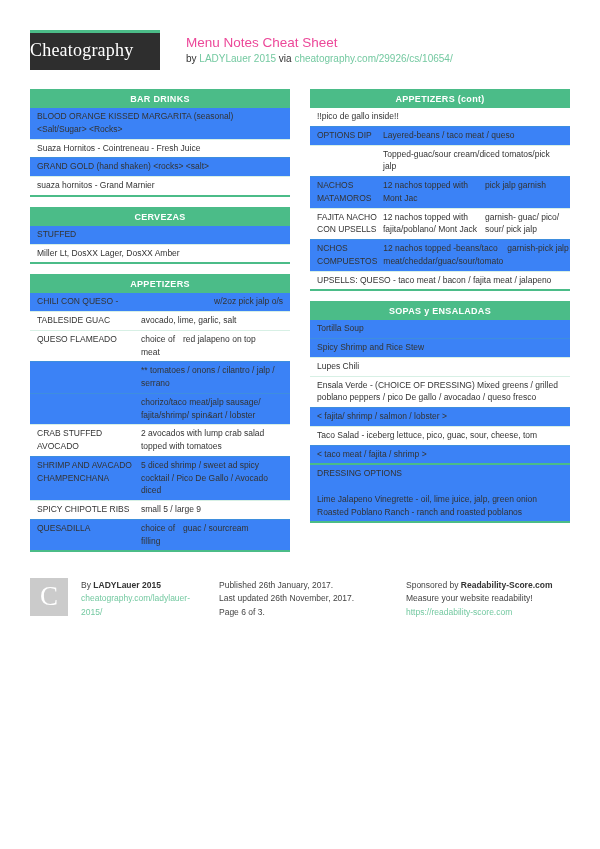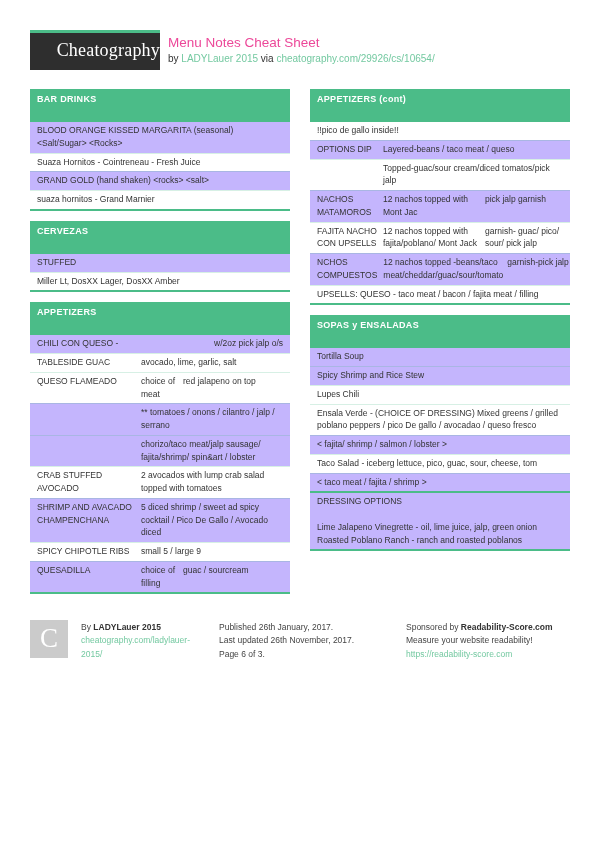--- a/index.html
+++ b/index.html
@@ -1,38 +1,38 @@
 <!DOCTYPE html>
 <html><head>
 <meta charset="utf-8">
 <style>
   html,body{margin:0;padding:0;background:#fff;}
   .page{width:600px;height:849px;background:#fff;overflow:hidden;box-sizing:border-box;
         padding:30px 30px 0 30px;font-family:"Liberation Sans",sans-serif;color:#333;position:relative;}
   
   .header{display:flex;align-items:flex-start;margin-bottom:19px;}
-  .logo{width:130px;height:40px;background:#2e2e2e;margin-right:8px;position:relative;
-        display:flex;align-items:center;justify-content:flex-end;flex:0 0 auto;}
+  .logo{width:130px;height:40px;background:#2e2e2e;margin-right:26px;position:relative;
+        display:flex;align-items:center;justify-content:flex-start;flex:0 0 auto;}
   .logo-bar{position:absolute;top:0;left:0;right:0;height:3px;background:#4bbc88;}
   .logo-text{color:#fff;font-family:"Liberation Serif",serif;font-size:18px;letter-spacing:.2px;}
   .head-text{padding-top:5px;}
   .sheet-title{color:#ec4899;font-size:13.5px;margin-bottom:3px;}
   .byline{font-size:10px;color:#333;}
   .glink{color:#74c9a1;text-decoration:none;cursor:pointer;}
   
   .cols{display:flex;gap:20px;align-items:flex-start;}
   .col{width:260px;flex:0 0 260px;}
   .card{border-bottom:2px solid #4bbc88;margin-bottom:10px;background:#fff;}
   .card.attached{margin-top:-10px;}
   .card-title{background:#4bbc88;color:#fff;font-weight:bold;font-size:9px;
-              padding:5px 7px 18px 7px;letter-spacing:.3px;}
+              padding:5px 7px 4px 7px;letter-spacing:.3px;text-align:center;}
   .row{display:flex;padding:2px 7px 3px 7px;font-size:8.5px;line-height:1.5;
        border-top:1px solid rgba(75,188,136,.22);}
   .card > .row:first-child, .card-title + .row{border-top:none;}
-  .row.shaded{background:#c4b5fd;}
+  .row.shaded{background:#3b82f6;}
   .c{white-space:pre-line;}
   .c.full{flex:1;}
   .c1{flex:0 0 var(--c1w);padding-right:6px;box-sizing:border-box;}
   .c2{flex:1;padding-right:4px;}
   .c3{flex:0 0 var(--c3w);box-sizing:border-box;}
   .right2 .c2{text-align:right;padding-right:0;}
   .col-left{--c1w:104px;--c3w:100px;}
   .col-right{--c1w:66px;--c3w:78px;}
   
   .footer{display:flex;margin-top:16px;font-size:8.5px;line-height:1.55;color:#444;}
@@ -159,21 +159,21 @@
             <div class="c c1">FAJITA NACHO CON UPSELLS</div>
             <div class="c c2">12 nachos topped with fajita/poblano/ Mont Jack</div>
             <div class="c c3">garnish- guac/ pico/ sour/ pick jalp</div>
           </div>
           <div class="row kv3 shaded">
             <div class="c c1">NCHOS COMPUESTOS</div>
             <div class="c c2">12 nachos topped -beans/taco meat/cheddar/guac/sour/tomato</div>
             <div class="c c3">garnish-pick jalp</div>
           </div>
           <div class="row full">
-            <div class="c full">UPSELLS: QUESO - taco meat / bacon / fajita meat / filling</div>
+            <div class="c full">UPSELLS: QUESO - taco meat / bacon / fajita meat / jalapeno</div>
           </div>
         </section>
         <section class="card">
           <div class="card-title">SOPAS y ENSALADAS</div>
           <div class="row full shaded">
             <div class="c full">Tortilla Soup</div>
           </div>
           <div class="row full shaded">
             <div class="c full">Spicy Shrimp and Rice Stew</div>
           </div>

